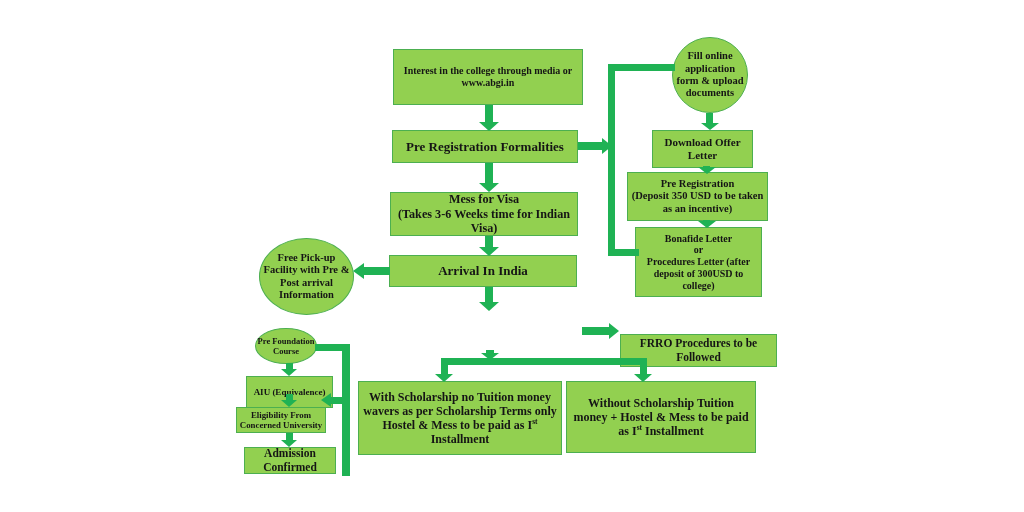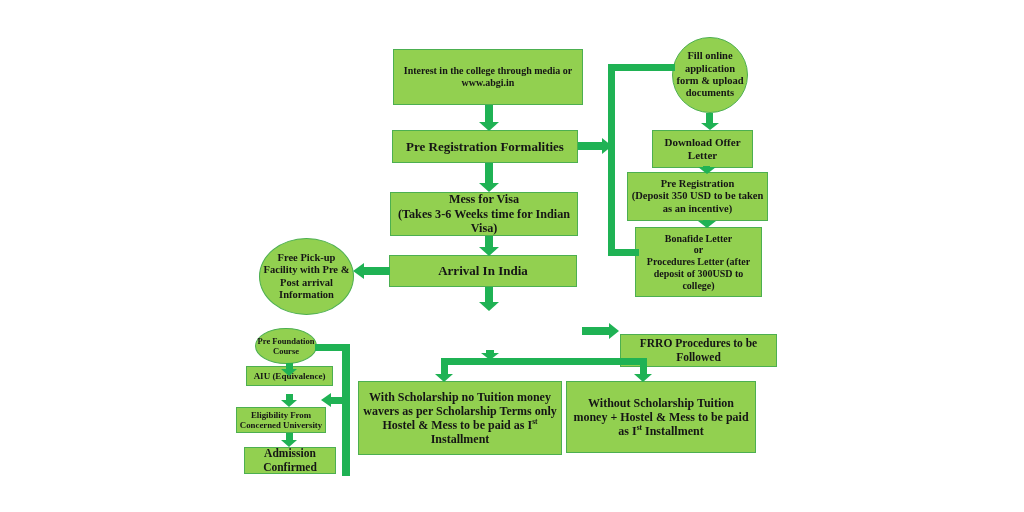--- a/index.html
+++ b/index.html
@@ -93,21 +93,21 @@
   </div>
 
   <div class="node ellipse" style="left:259px;top:238px;width:95px;height:77px;font-size:10.5px;padding:2px;">
     <span>Free Pick-up Facility with Pre &amp; Post arrival Information</span>
   </div>
 
   <div class="node ellipse" style="left:255px;top:328px;width:62px;height:36px;font-size:8.5px;padding:1px;">
     <span>Pre Foundation Course</span>
   </div>
 
-  <div class="node" style="left:246px;top:366px;width:87px;height:20px;font-size:9px;">
+  <div class="node" style="left:246px;top:376px;width:87px;height:32px;font-size:9px;">
     <span>AIU (Equivalence)</span>
   </div>
 
   <div class="node" style="left:236px;top:407px;width:90px;height:26px;font-size:8.8px;">
     <div>
       <span class="blk">Eligibility From</span>
       <span>Concerned University</span>
     </div>
   </div>
 

